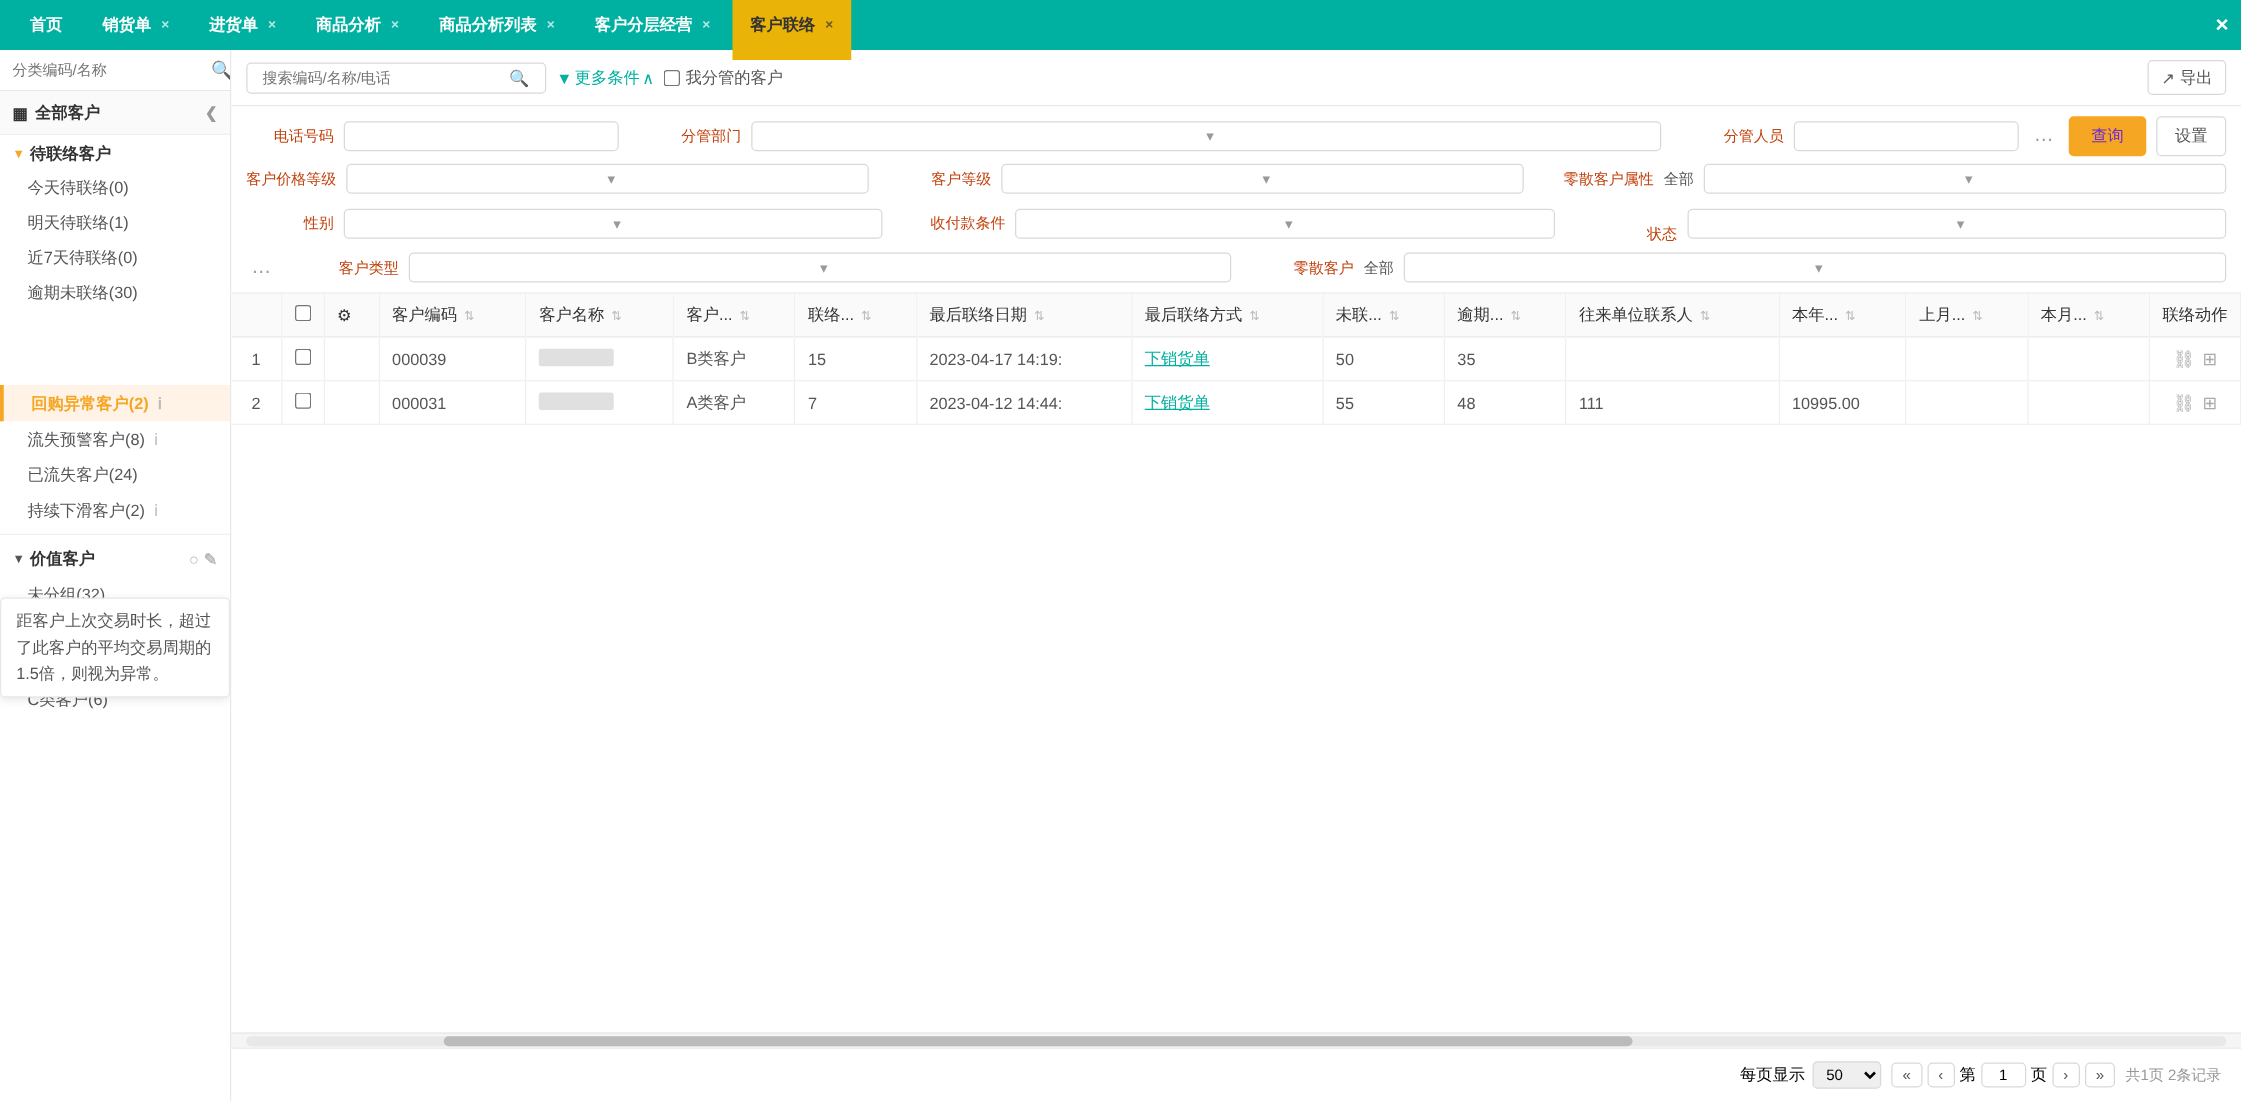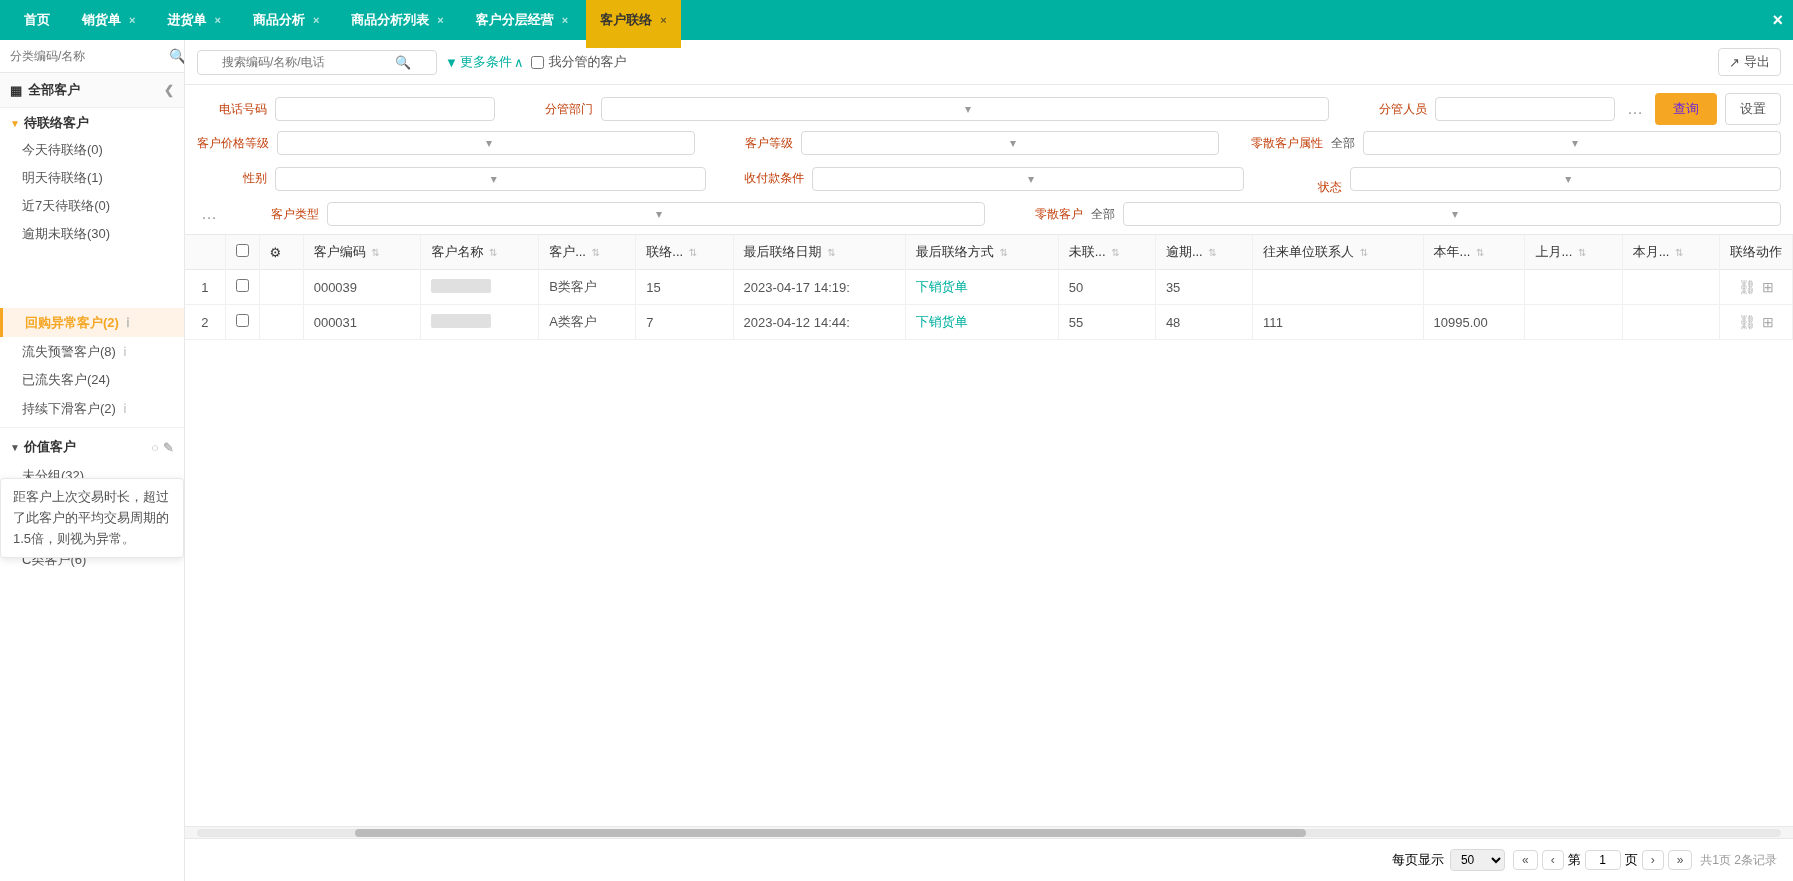--- a/index.html
+++ b/index.html
@@ -56,21 +56,21 @@
       flex: 1; display: flex; flex-direction: column; overflow: hidden; background: #f5f5f5;
     }
 
     
     .filter-bar {
       background: #fff; border-bottom: 1px solid #e8e8e8; padding: 8px 12px;
       display: flex; align-items: center; gap: 8px; flex-wrap: wrap;
     }
     .search-box {
       display: flex; align-items: center; border: 1px solid #d9d9d9; border-radius: 4px;
-      padding: 4px 24px; gap: 4px; background: #fff; width: 240px;
+      padding: 4px 12px; gap: 4px; background: #fff; width: 240px;
     }
     .search-box input { border: none; outline: none; font-size: 12px; flex: 1; }
     .search-box .search-icon { color: #999; cursor: pointer; }
     .more-conditions {
       display: flex; align-items: center; color: #00b0a0; cursor: pointer; gap: 2px; font-size: 12px;
     }
     .my-customer-check { display: flex; align-items: center; gap: 4px; cursor: pointer; font-size: 12px; color: #555; }
     .export-btn {
       margin-left: auto; display: flex; align-items: center; gap: 4px;
       color: #555; cursor: pointer; font-size: 12px; border: 1px solid #d9d9d9;
@@ -114,21 +114,21 @@
     thead tr { background: #fafafa; border-bottom: 1px solid #e8e8e8; }
     thead th {
       padding: 8px 10px; text-align: left; font-weight: 500; color: #333;
       border-right: 1px solid #f0f0f0; white-space: nowrap; position: sticky; top: 0; background: #fafafa;
     }
     tbody tr { border-bottom: 1px solid #f0f0f0; }
     tbody td { padding: 8px 10px; color: #555; white-space: nowrap; border-right: 1px solid #f0f0f0; }
     .col-num { width: 40px; text-align: center; }
     .col-check { width: 30px; text-align: center; }
     .col-action { width: 60px; text-align: center; }
-    .link-text { color: #00b0a0; cursor: pointer; }
+    .link-text { color: #00b0a0; text-decoration: underline; cursor: pointer; }
     .action-icons { display: flex; gap: 6px; justify-content: center; }
     .action-icon { color: #aaa; cursor: pointer; font-size: 14px; }
     .sort-icon { color: #bbb; font-size: 10px; margin-left: 2px; }
     .customer-name-blur {
       width: 60px; height: 14px; background: #e0e0e0; border-radius: 2px; display: inline-block;
     }
 
     
     .pagination {
       display: flex; align-items: center; justify-content: flex-end;

